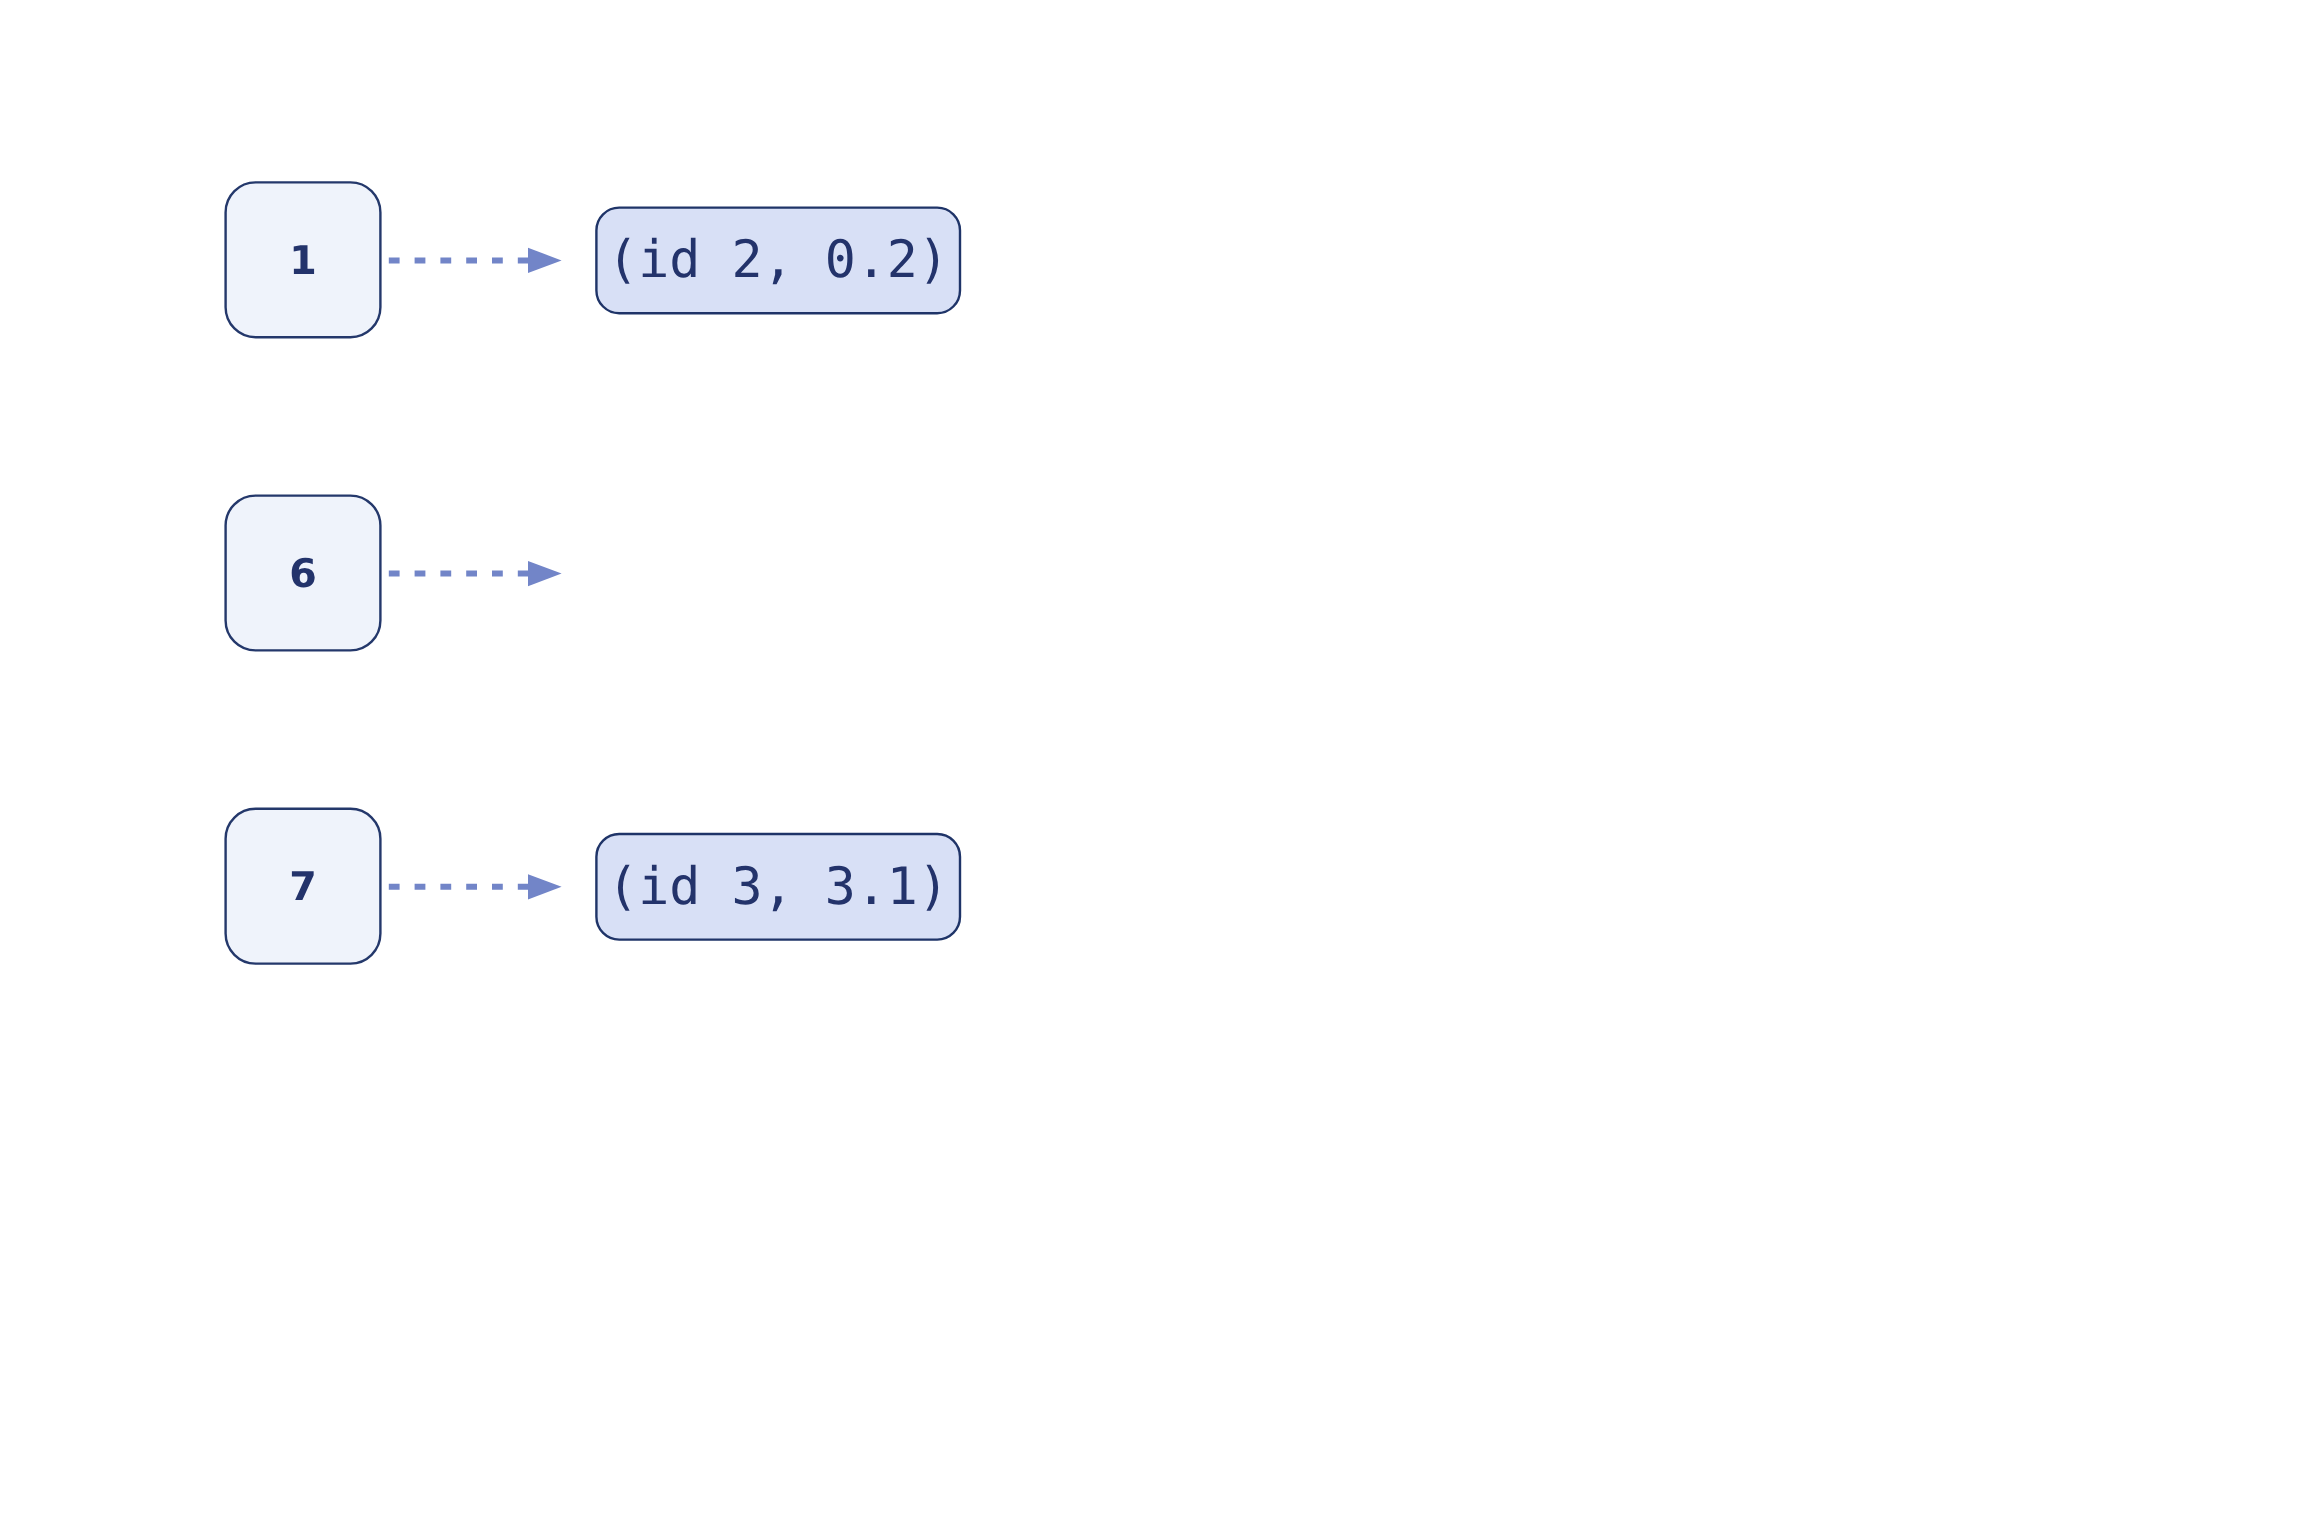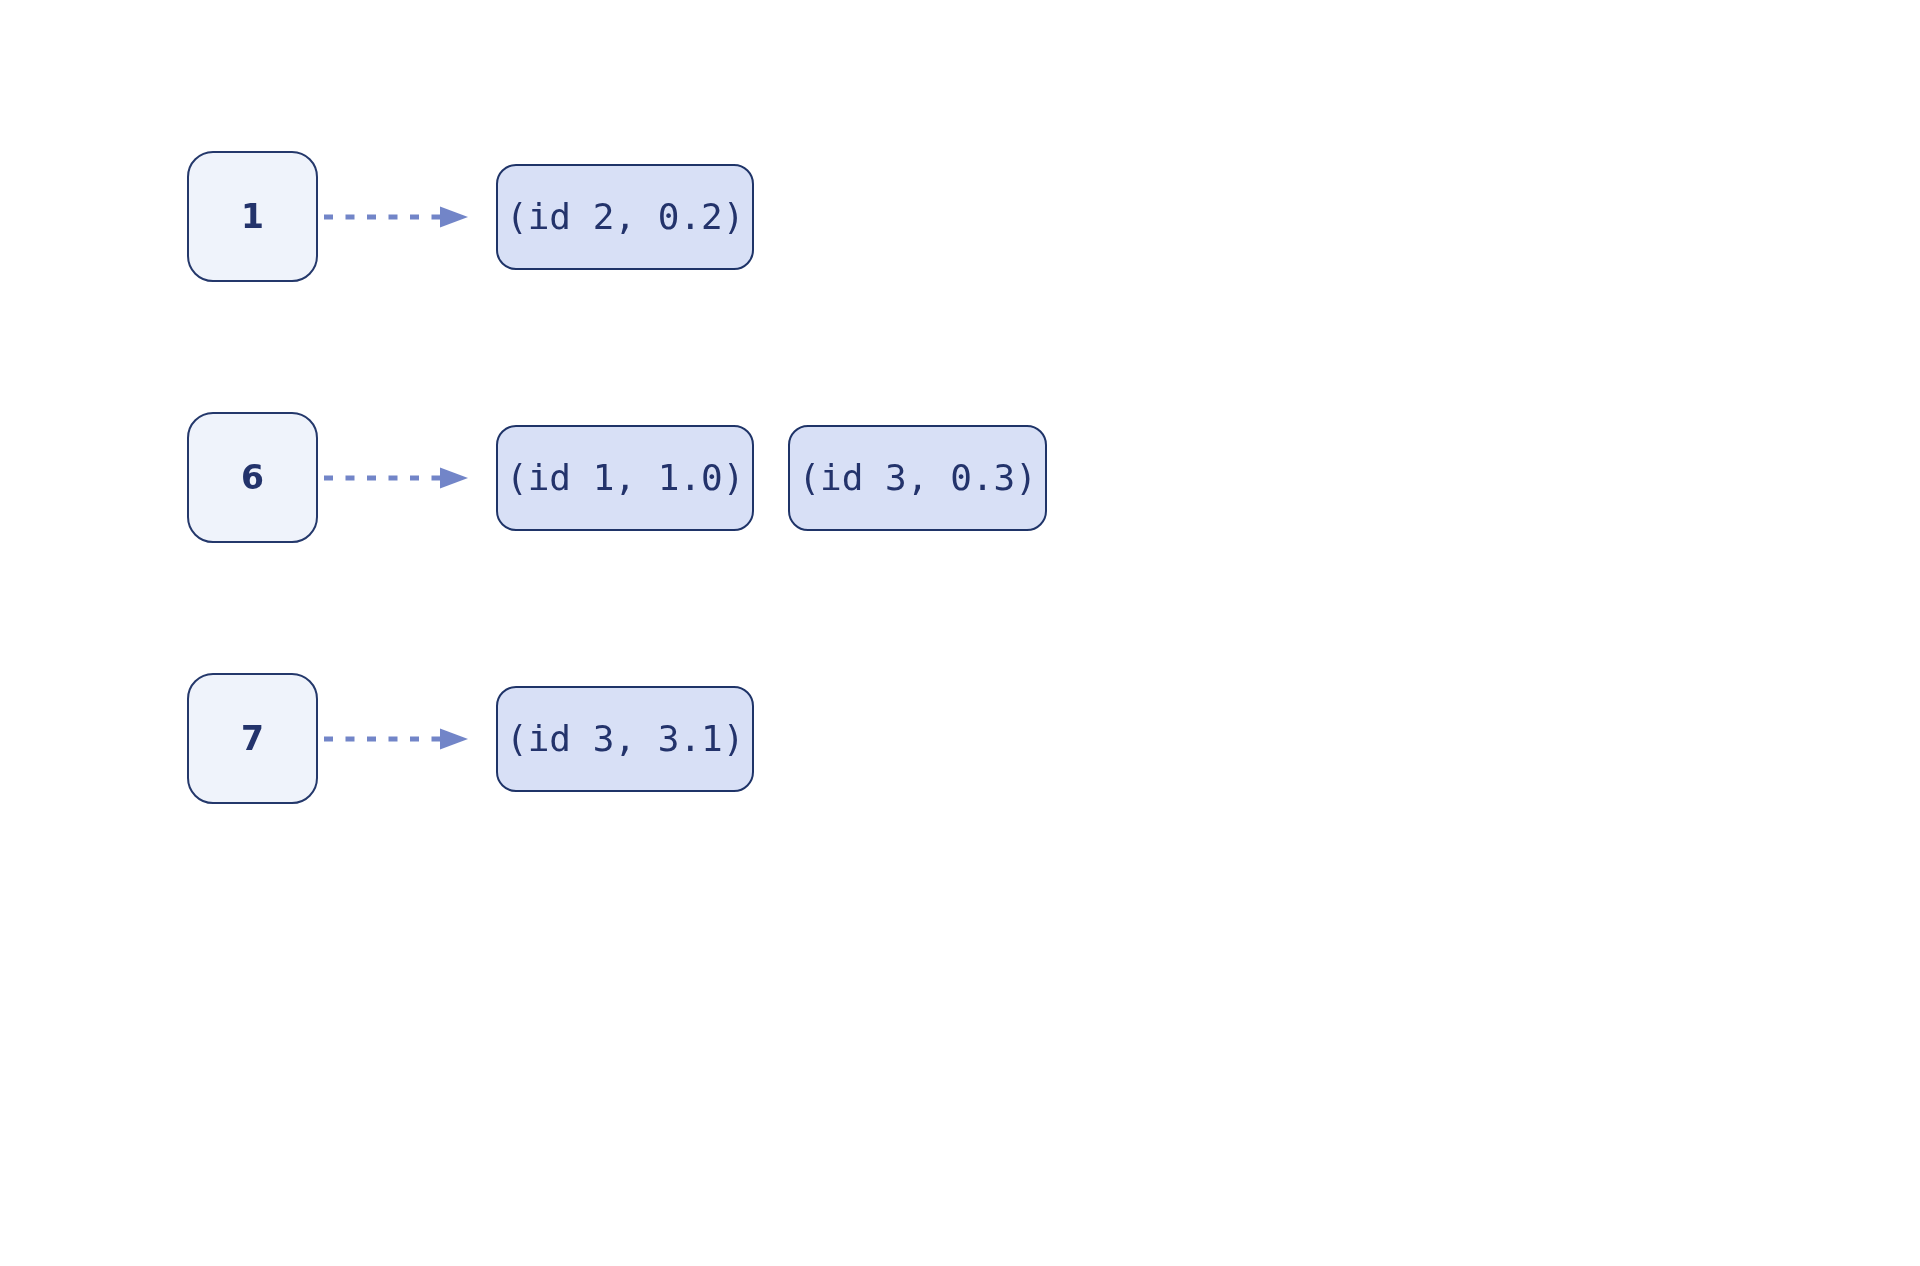--- a/index.html
+++ b/index.html
@@ -50,27 +50,27 @@
     margin-right:18px;
     color:var(--arrow);
   }
   .arrow-wrap svg{display:block;width:156px;height:40px;}
   .entries{
     display:flex;
     gap:34px;
   }
   .entry{
     min-width:258px;
-    height:106px;
+    height:90px;
     padding:4px 8px;
     background:var(--entry-fill);
     border:2.5px solid var(--entry-border);
     border-radius:20px;
     display:flex;align-items:center;justify-content:center;
-    font-size:36px;
+    font-size:43px;
     letter-spacing:0;
     color:var(--text);
     white-space:pre;
   }
 </style>
 </head>
 <body>
 
 <div class="canvas">
 
@@ -92,24 +92,20 @@
     <div class="adj-row">
       <div class="key-node">
         <span>6</span>
       </div>
       <div class="arrow-wrap">
         <svg viewBox="0 0 156 40" xmlns="http://www.w3.org/2000/svg">
           <line x1="2" y1="20" x2="118" y2="20" stroke="currentColor" stroke-width="5" stroke-dasharray="9 12.5"></line>
           <polygon points="118,9.5 118,30.5 146,20" fill="currentColor"></polygon>
         </svg>
       </div>
-      <div class="entries">
-        <div class="entry">(id 1, 1.0)</div>
-        <div class="entry">(id 3, 0.3)</div>
-      </div>
     </div>
 
     <div class="adj-row">
       <div class="key-node">
         <span>7</span>
       </div>
       <div class="arrow-wrap">
         <svg viewBox="0 0 156 40" xmlns="http://www.w3.org/2000/svg">
           <line x1="2" y1="20" x2="118" y2="20" stroke="currentColor" stroke-width="5" stroke-dasharray="9 12.5"></line>
           <polygon points="118,9.5 118,30.5 146,20" fill="currentColor"></polygon>

